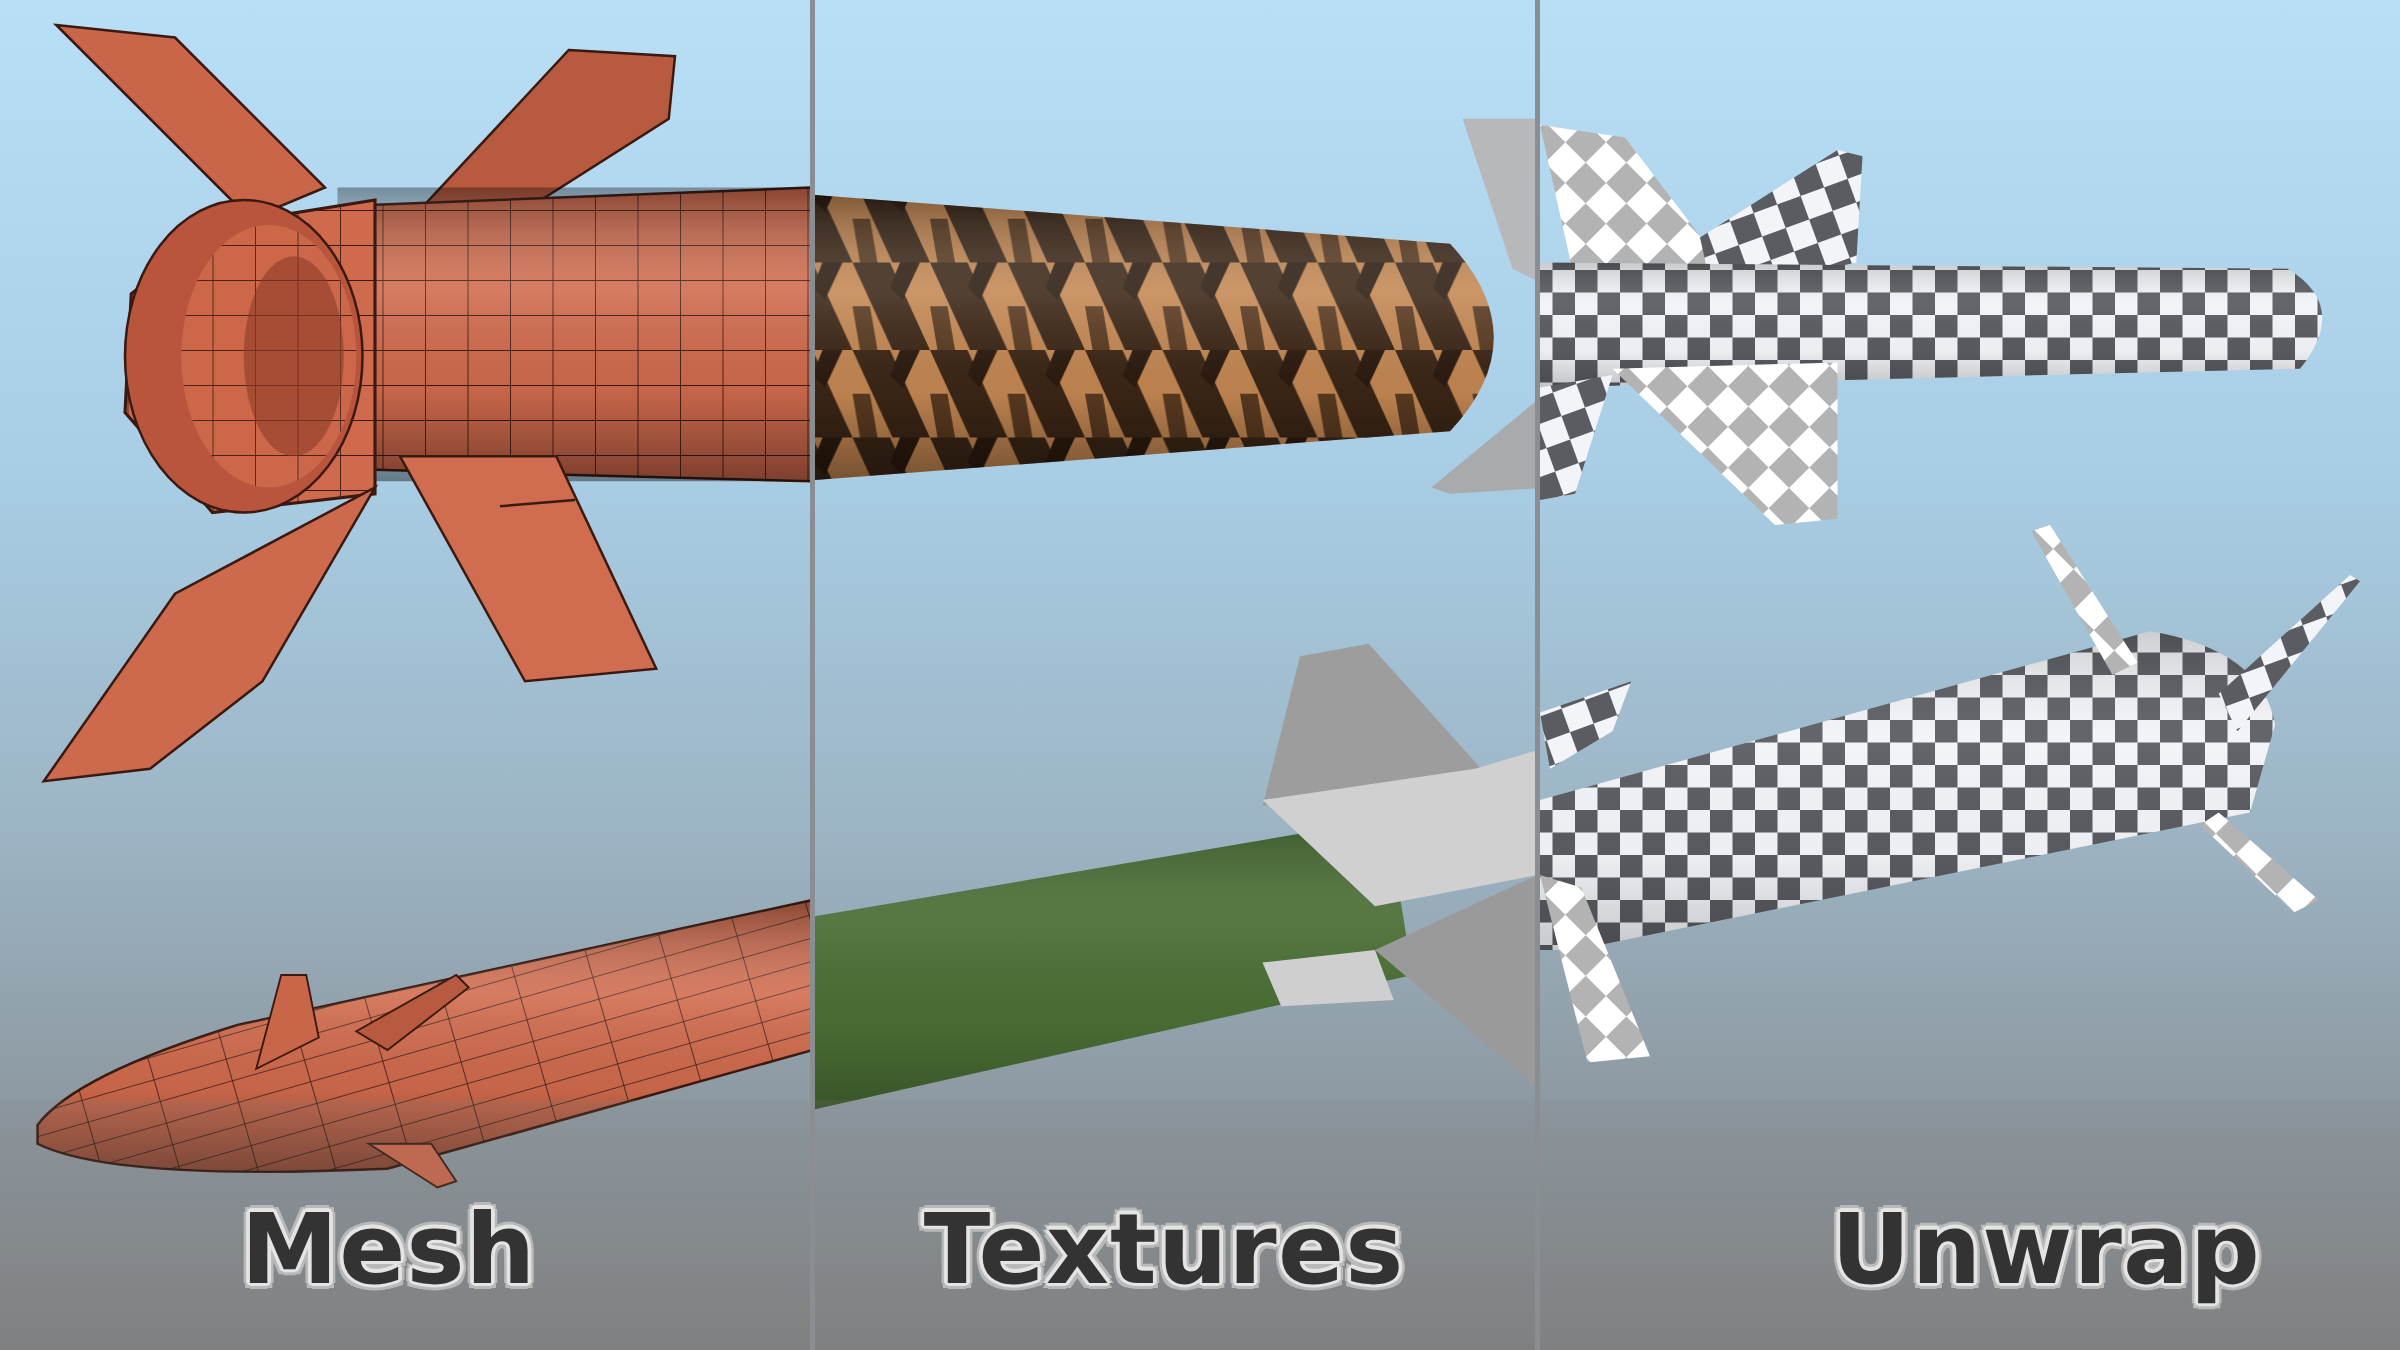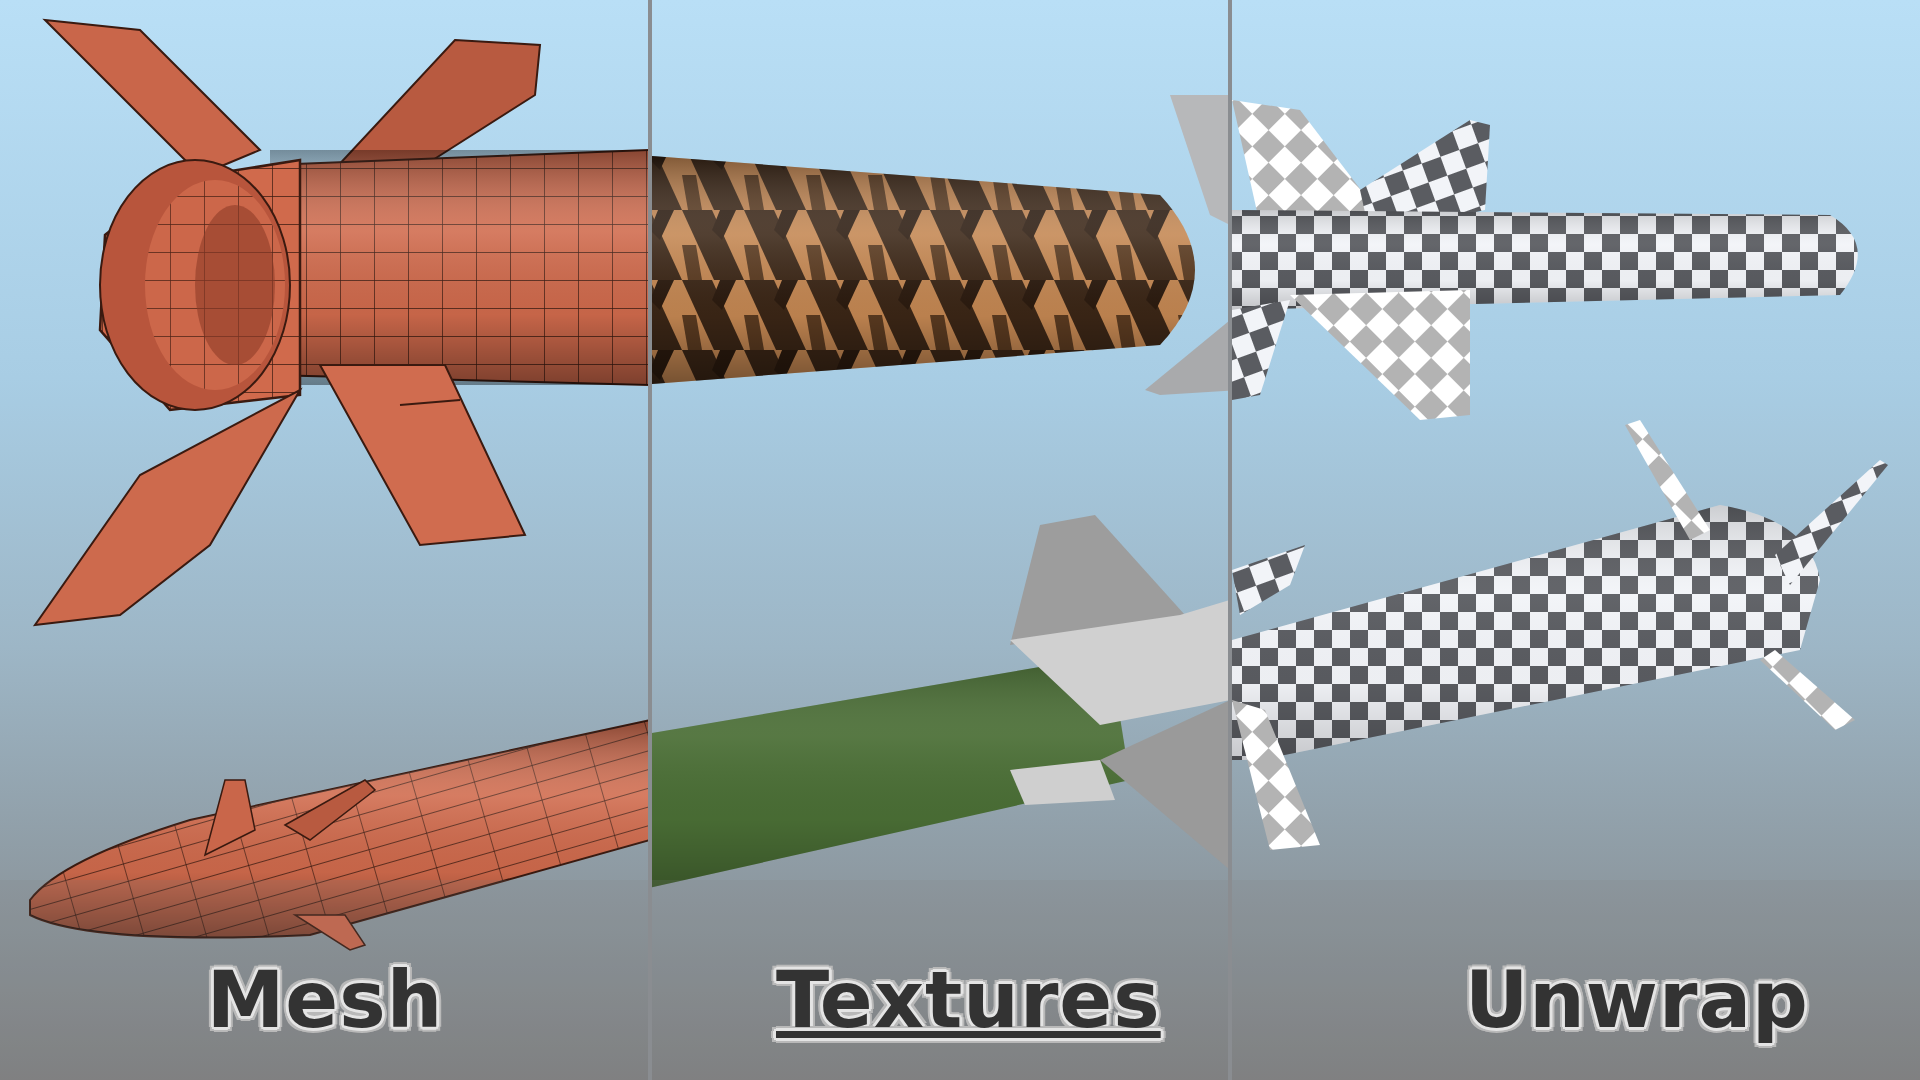--- a/index.html
+++ b/index.html
@@ -138,15 +138,15 @@
     <polygon points="1760,660 1775,650 1855,720 1835,730" fill="url(#checkerFin)"></polygon>
     <polygon points="1232,700 1265,710 1320,845 1270,850" fill="url(#checkerFin)"></polygon>
   </g>
 
   <rect x="0" y="880" width="1920" height="200" fill="#7f7f7f" opacity="0.15"></rect>
 </svg>
 
 <div class="divider" style="left:648px;"></div>
 <div class="divider" style="left:1228px;"></div>
 
-<div class="label" style="left:180px; width:290px;text-align:center;">Mesh</div>
-<div class="label" style="left:776px; width:360px;text-decoration:underline;">Textures</div>
+<div class="label" style="left:166px; width:290px;text-align:center;">Mesh</div>
+<div class="label" style="left:739px; width:360px;">Textures</div>
 <div class="label" style="left:1465px; width:330px;">Unwrap</div>
 
 </body></html>

